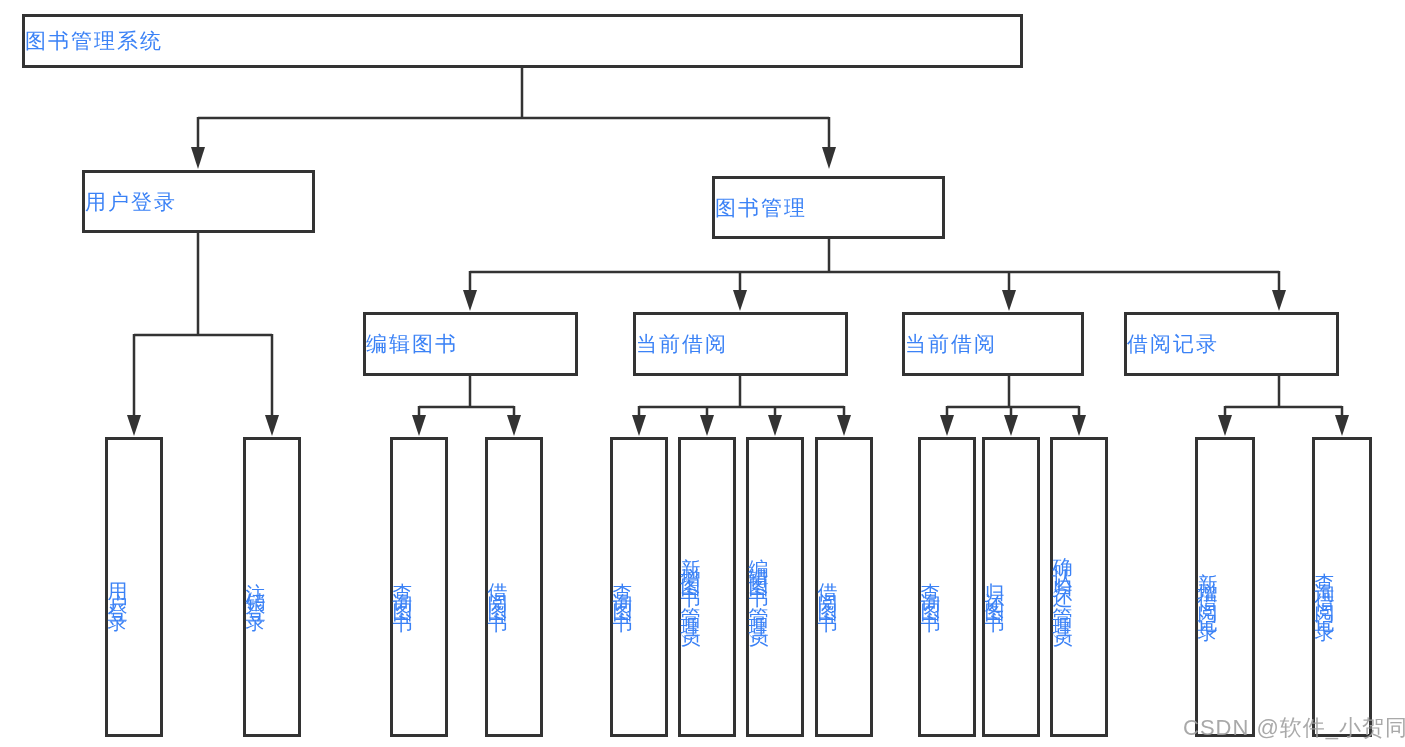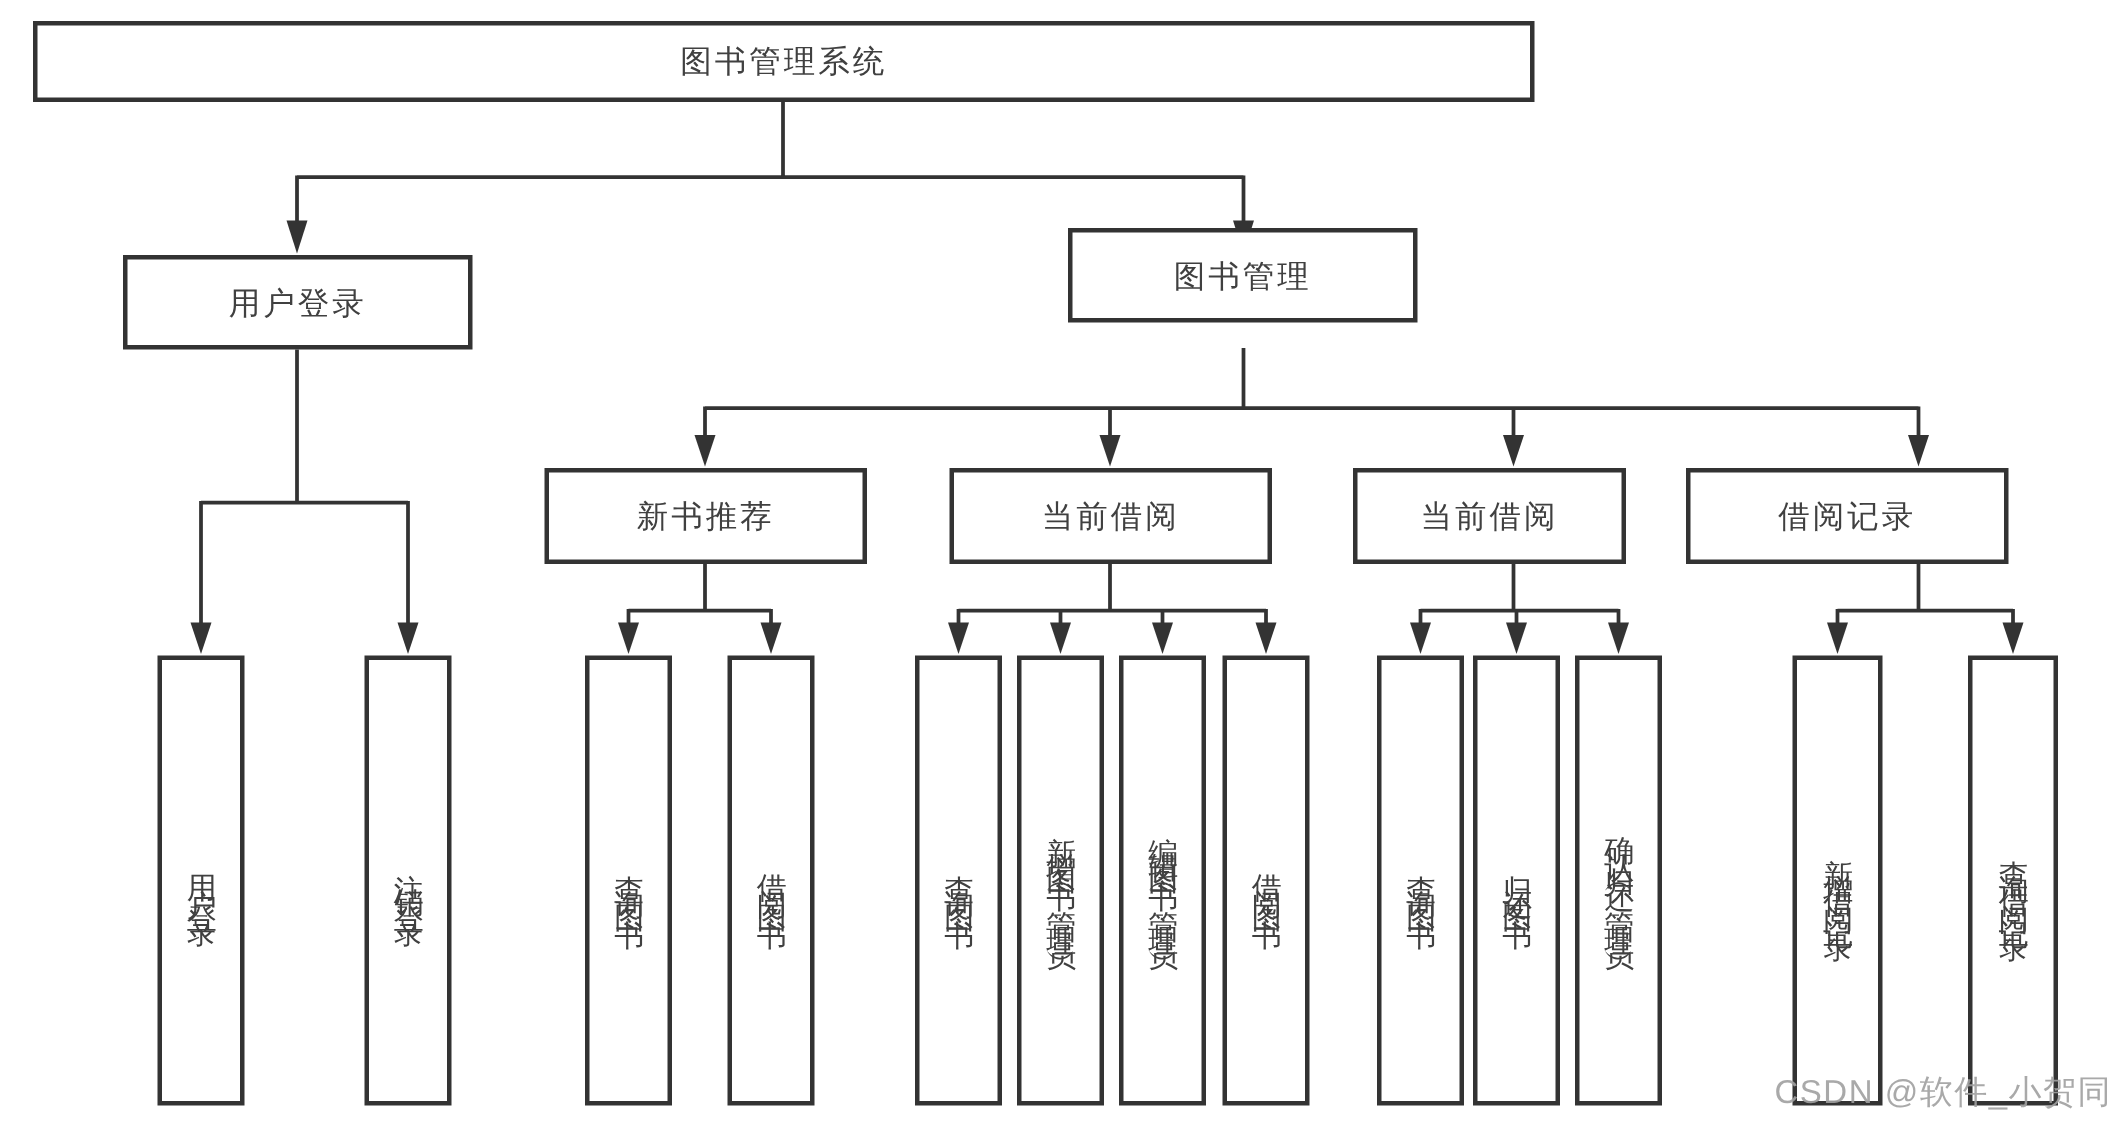--- a/index.html
+++ b/index.html
@@ -17,22 +17,22 @@
     width: 1405px; height: 747px;
     z-index: 1;
   }
   .box {
     position: absolute;
     box-sizing: border-box;
     background: #ffffff;
     border: 3px solid #333333;
     display: flex;
     align-items: center;
-    justify-content: center;
-    color: #404040;
+    justify-content: flex-start;
+    color: #3b82f6;
     z-index: 2;
   }
   .h-label {
     font-size: 21px;
     letter-spacing: 2px;
     white-space: nowrap;
   }
   .v-label {
     writing-mode: vertical-rl;
     text-orientation: mixed;
@@ -111,26 +111,26 @@
     </g>
   </svg>
 
   <div class="box" style="left:22px; top:14px; width:1001px; height:54px;">
     <span class="h-label">图书管理系统</span>
   </div>
 
   <div class="box" style="left:82px; top:170px; width:233px; height:63px;">
     <span class="h-label">用户登录</span>
   </div>
-  <div class="box" style="left:712px; top:152px; width:233px; height:63px;">
+  <div class="box" style="left:712px; top:176px; width:233px; height:63px;">
     <span class="h-label">图书管理</span>
   </div>
 
   <div class="box" style="left:363px; top:312px; width:215px; height:64px;">
-    <span class="h-label">新书推荐</span>
+    <span class="h-label">编辑图书</span>
   </div>
   <div class="box" style="left:633px; top:312px; width:215px; height:64px;">
     <span class="h-label">当前借阅</span>
   </div>
   <div class="box" style="left:902px; top:312px; width:182px; height:64px;">
     <span class="h-label">当前借阅</span>
   </div>
   <div class="box" style="left:1124px; top:312px; width:215px; height:64px;">
     <span class="h-label">借阅记录</span>
   </div>

